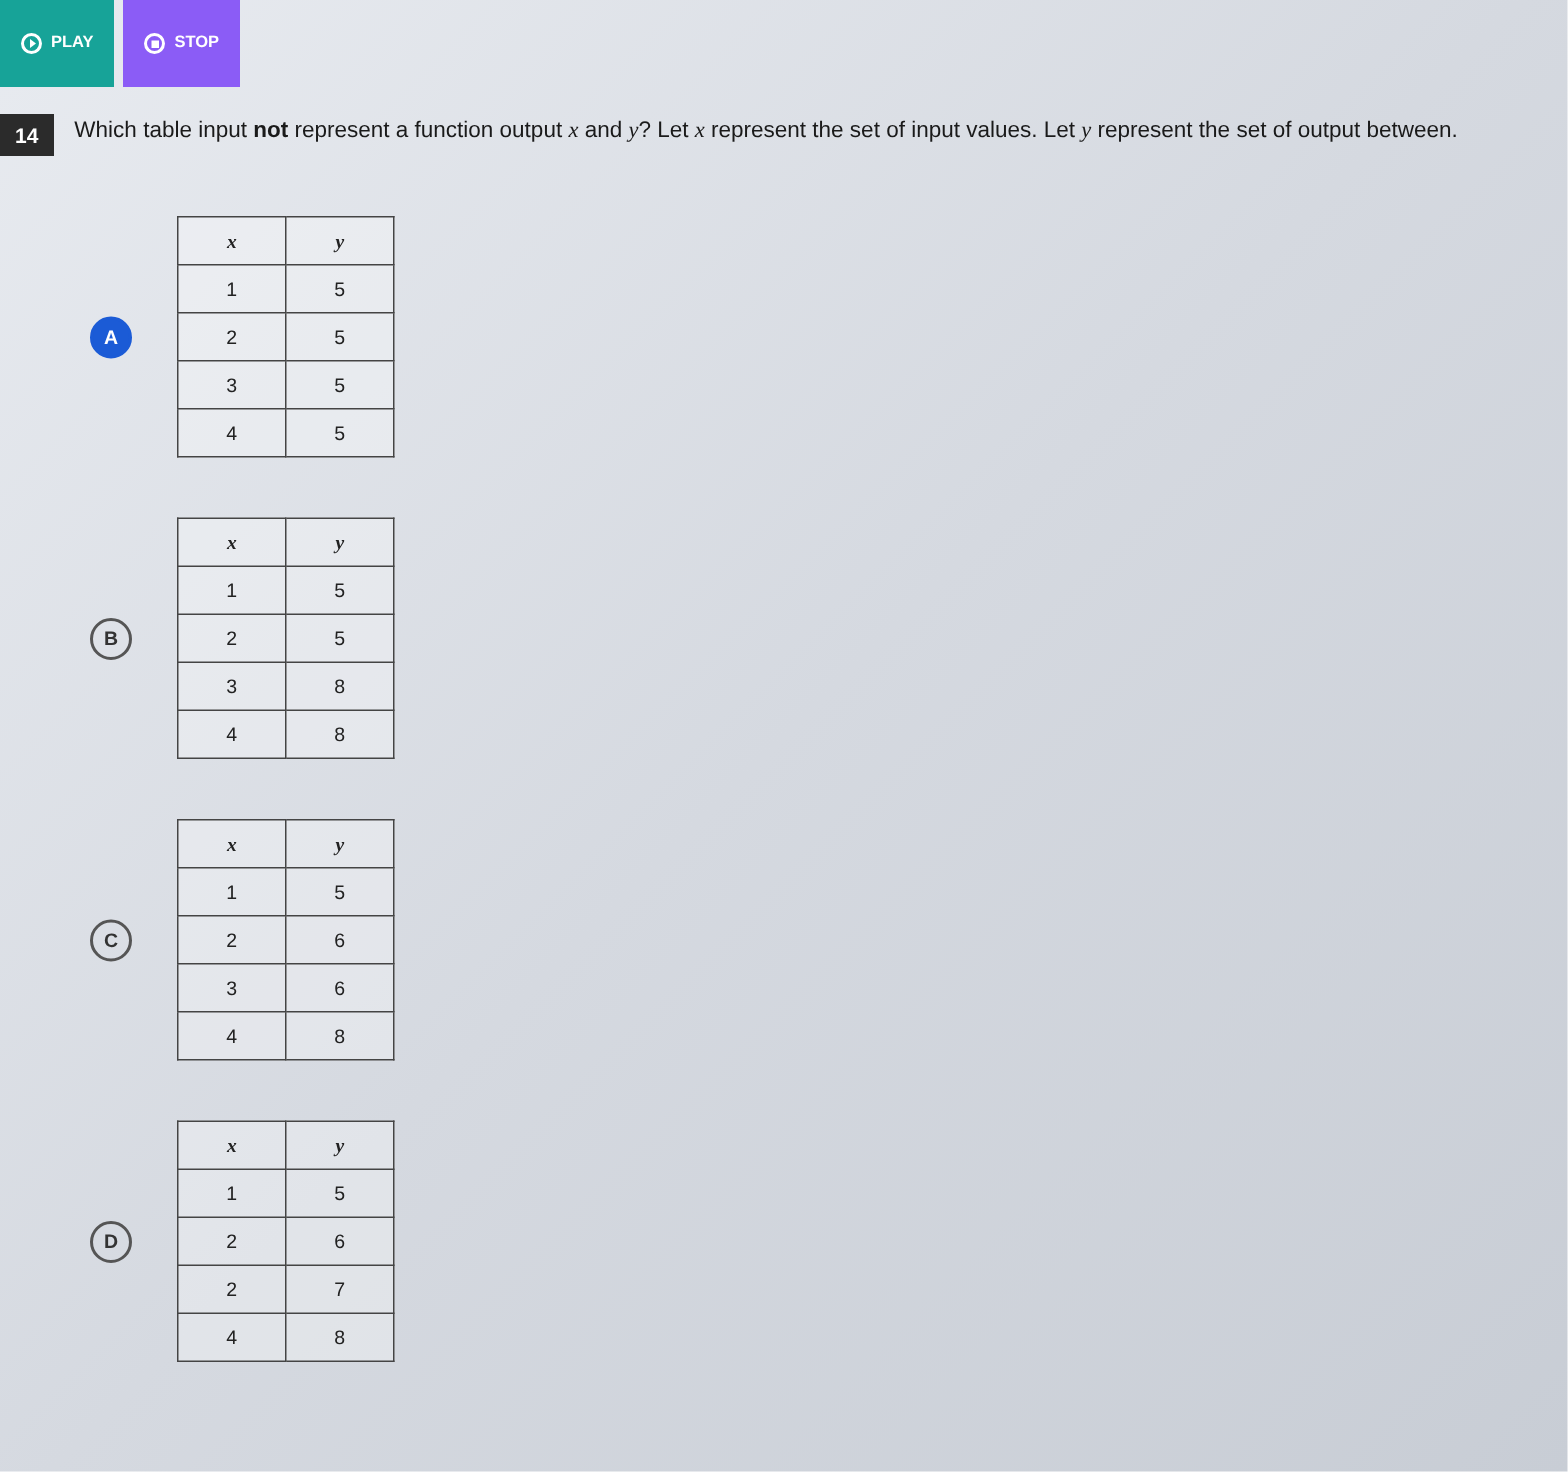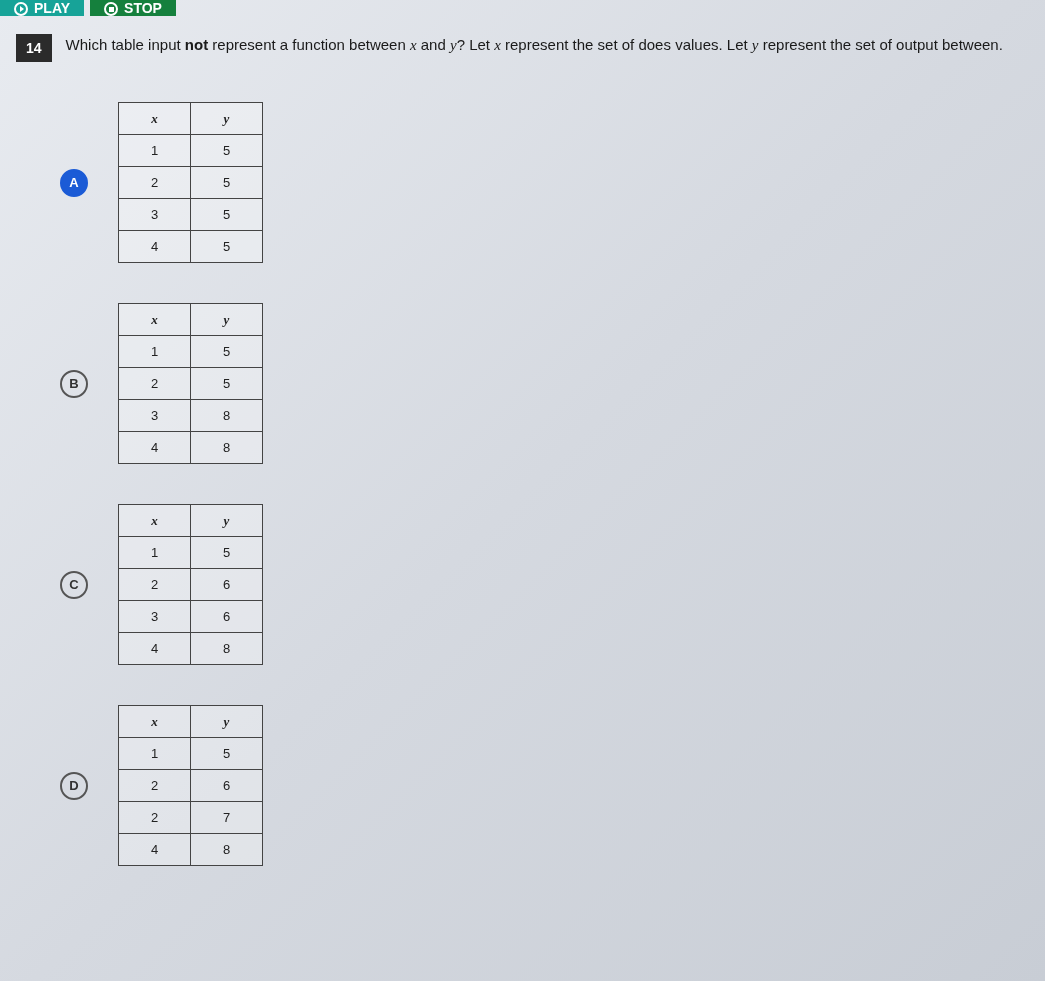--- a/index.html
+++ b/index.html
@@ -11,31 +11,31 @@
       position: relative;
       overflow: hidden;
     }
     .top-bar {
       display: flex;
       gap: 0;
     }
     .btn {
       background: #17a398;
       color: #fff;
-      font-size: 14px;
+      font-size: 11px;
       font-weight: bold;
-      padding: 0 14px;
+      padding: 22px 14px;
       display: inline-flex;
-      align-items: flex-end;
+      align-items: flex-start;
       gap: 6px;
       cursor: pointer;
       border: none;
     }
     .btn-stop {
-      background: #15803d;
+      background: #8b5cf6;
       margin-left: 6px;
     }
     .icon-circle {
       width: 14px;
       height: 14px;
       border: 2px solid #fff;
       border-radius: 50%;
       display: inline-flex;
       align-items: center;
       justify-content: center;
@@ -49,21 +49,20 @@
     }
     .stop-square {
       width: 5px; height: 5px;
       background: #fff;
     }
     .question-row {
       display: flex;
       align-items: flex-start;
       margin-top: 18px;
       padding-right: 20px;
-      margin-left: 16px;
     }
     .qnum {
       background: #2b2b2b;
       color: #fff;
       font-weight: bold;
       font-size: 14px;
       padding: 6px 10px;
       margin-right: 14px;
       flex-shrink: 0;
     }
@@ -138,21 +137,21 @@
     <span class="icon-circle">
         <span class="stop-square"></span>
       </span>
     <span>STOP</span>
   </button>
 </div>
 
 <div class="question-row">
   <div class="qnum">14</div>
   <div class="qtext">
-    <span>Which table input </span><b>not</b><span> represent a function between </span><span class="ital">x</span><span> and </span><span class="ital">y</span><span>? Let </span><span class="ital">x</span><span> represent the set of does values. Let </span><span class="ital">y</span><span> represent the set of output between.</span>
+    <span>Which table input </span><b>not</b><span> represent a function output </span><span class="ital">x</span><span> and </span><span class="ital">y</span><span>? Let </span><span class="ital">x</span><span> represent the set of input values. Let </span><span class="ital">y</span><span> represent the set of output between.</span>
   </div>
 </div>
 
 <div class="options">
 
   <div class="option">
     <div class="option-badge selected">A</div>
     <table class="data">
       <tbody>
           <tr>

